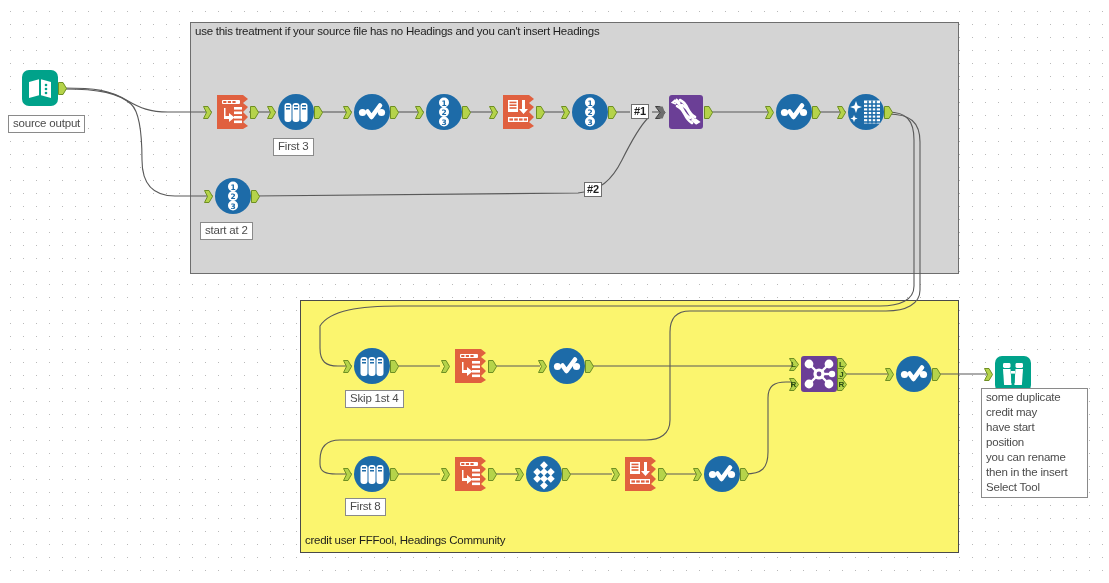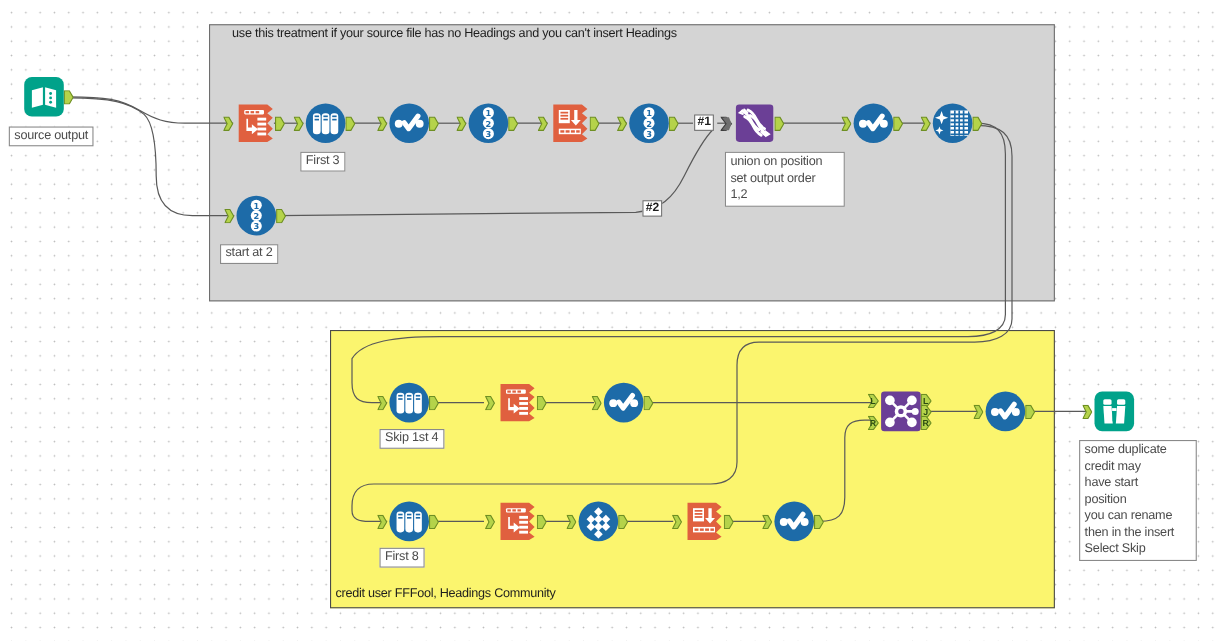--- a/index.html
+++ b/index.html
@@ -48,21 +48,21 @@
         width:9px;text-align:center;line-height:13px;}
 </style>
 </head>
 <body>
 
 <div id="canvas">
 
   <div class="container cont-gray" style="left:190px;top:22px;width:769px;height:252px;"></div>
   <div class="container cont-yellow" style="left:300px;top:300px;width:659px;height:253px;"></div>
 
-  <div class="cont-caption" style="left:211px;top:25px;">use this treatment if your source file has no Headings and you can't insert Headings</div>
+  <div class="cont-caption" style="left:195px;top:25px;">use this treatment if your source file has no Headings and you can't insert Headings</div>
   <div class="cont-caption" style="left:305px;top:534px;">credit user FFFool, Headings Community</div>
 
   <svg id="wires">
     <g fill="none" stroke="#595959" stroke-width="1.1">
 
       <path d="M63,88 C 95,88 110,90 128,101 C 140,108 150,112 168,112 L 212,112"></path>
 
       <path d="M63,89 C 100,89 118,93 131,104 C 141,113 142,140 142,160 C 142,180 150,196 175,196 L 213,196"></path>
 
       <path d="M249,112 L 276,112"></path>
@@ -292,25 +292,20 @@
       <path d="M29 27 L33 30 L29.5 32" stroke="#ffffff" stroke-width="1.8" fill="none"></path>
       <path d="M9.5 8 L6.5 10.5 L10 12" stroke="#ffffff" stroke-width="1.8" fill="none"></path>
     </svg>
     <div class="anch" style="left:38px;top:14px;">
       <svg width="9" height="13" viewBox="0 0 9 13">
           <path d="M0.5 0.5 H5 L8.5 6.5 L5 12.5 H0.5 Z" fill="#b5d34a" stroke="#6e8f23"></path>
         </svg>
     </div>
   </div>
 
-  <div class="tlabel multiline" style="left:659px;top:138px;width:99px;">
-    <div>union on position</div>
-    <div>set output order</div>
-    <div>1,2</div>
-  </div>
 
   <div class="tool" style="left:774px;top:92px;">
     <div class="anch" style="left:-9px;top:14px;">
       <svg width="9" height="13" viewBox="0 0 9 13">
           <path d="M0.5 0.5 L5 0.5 L8.5 6.5 L5 12.5 L0.5 12.5 L3.5 6.5 Z" fill="#b5d34a" stroke="#6e8f23"></path>
         </svg>
     </div>
     <svg class="glyph" viewBox="0 0 40 40">
       <circle cx="20" cy="20" r="18" fill="#1d6ba8"></circle>
       <circle cx="10.5" cy="20.5" r="3.6" fill="#ffffff"></circle>
@@ -677,23 +672,23 @@
         <rect x="10" y="9" width="7.5" height="5" rx="1.4"></rect>
         <rect x="22.5" y="9" width="7.5" height="5" rx="1.4"></rect>
         <path d="M10 15 L17.5 15 L18.6 31 L11.1 31 Z"></path>
         <path d="M22.5 15 L30 15 L28.9 31 L21.4 31 Z"></path>
         <rect x="18" y="17" width="4" height="2.6"></rect>
       </g>
       <rect x="18.4" y="20" width="3.2" height="9" fill="#00a28a"></rect>
     </svg>
   </div>
 
-  <div class="tlabel multiline" style="left:981px;top:400px;width:97px;">
+  <div class="tlabel multiline" style="left:981px;top:388px;width:97px;">
     <div>some duplicate</div>
     <div>credit may</div>
     <div>have start</div>
     <div>position</div>
     <div>you can rename</div>
     <div>then in the insert</div>
-    <div>Select Skip</div>
+    <div>Select Tool</div>
   </div>
 
 </div>
 
 </body></html>

